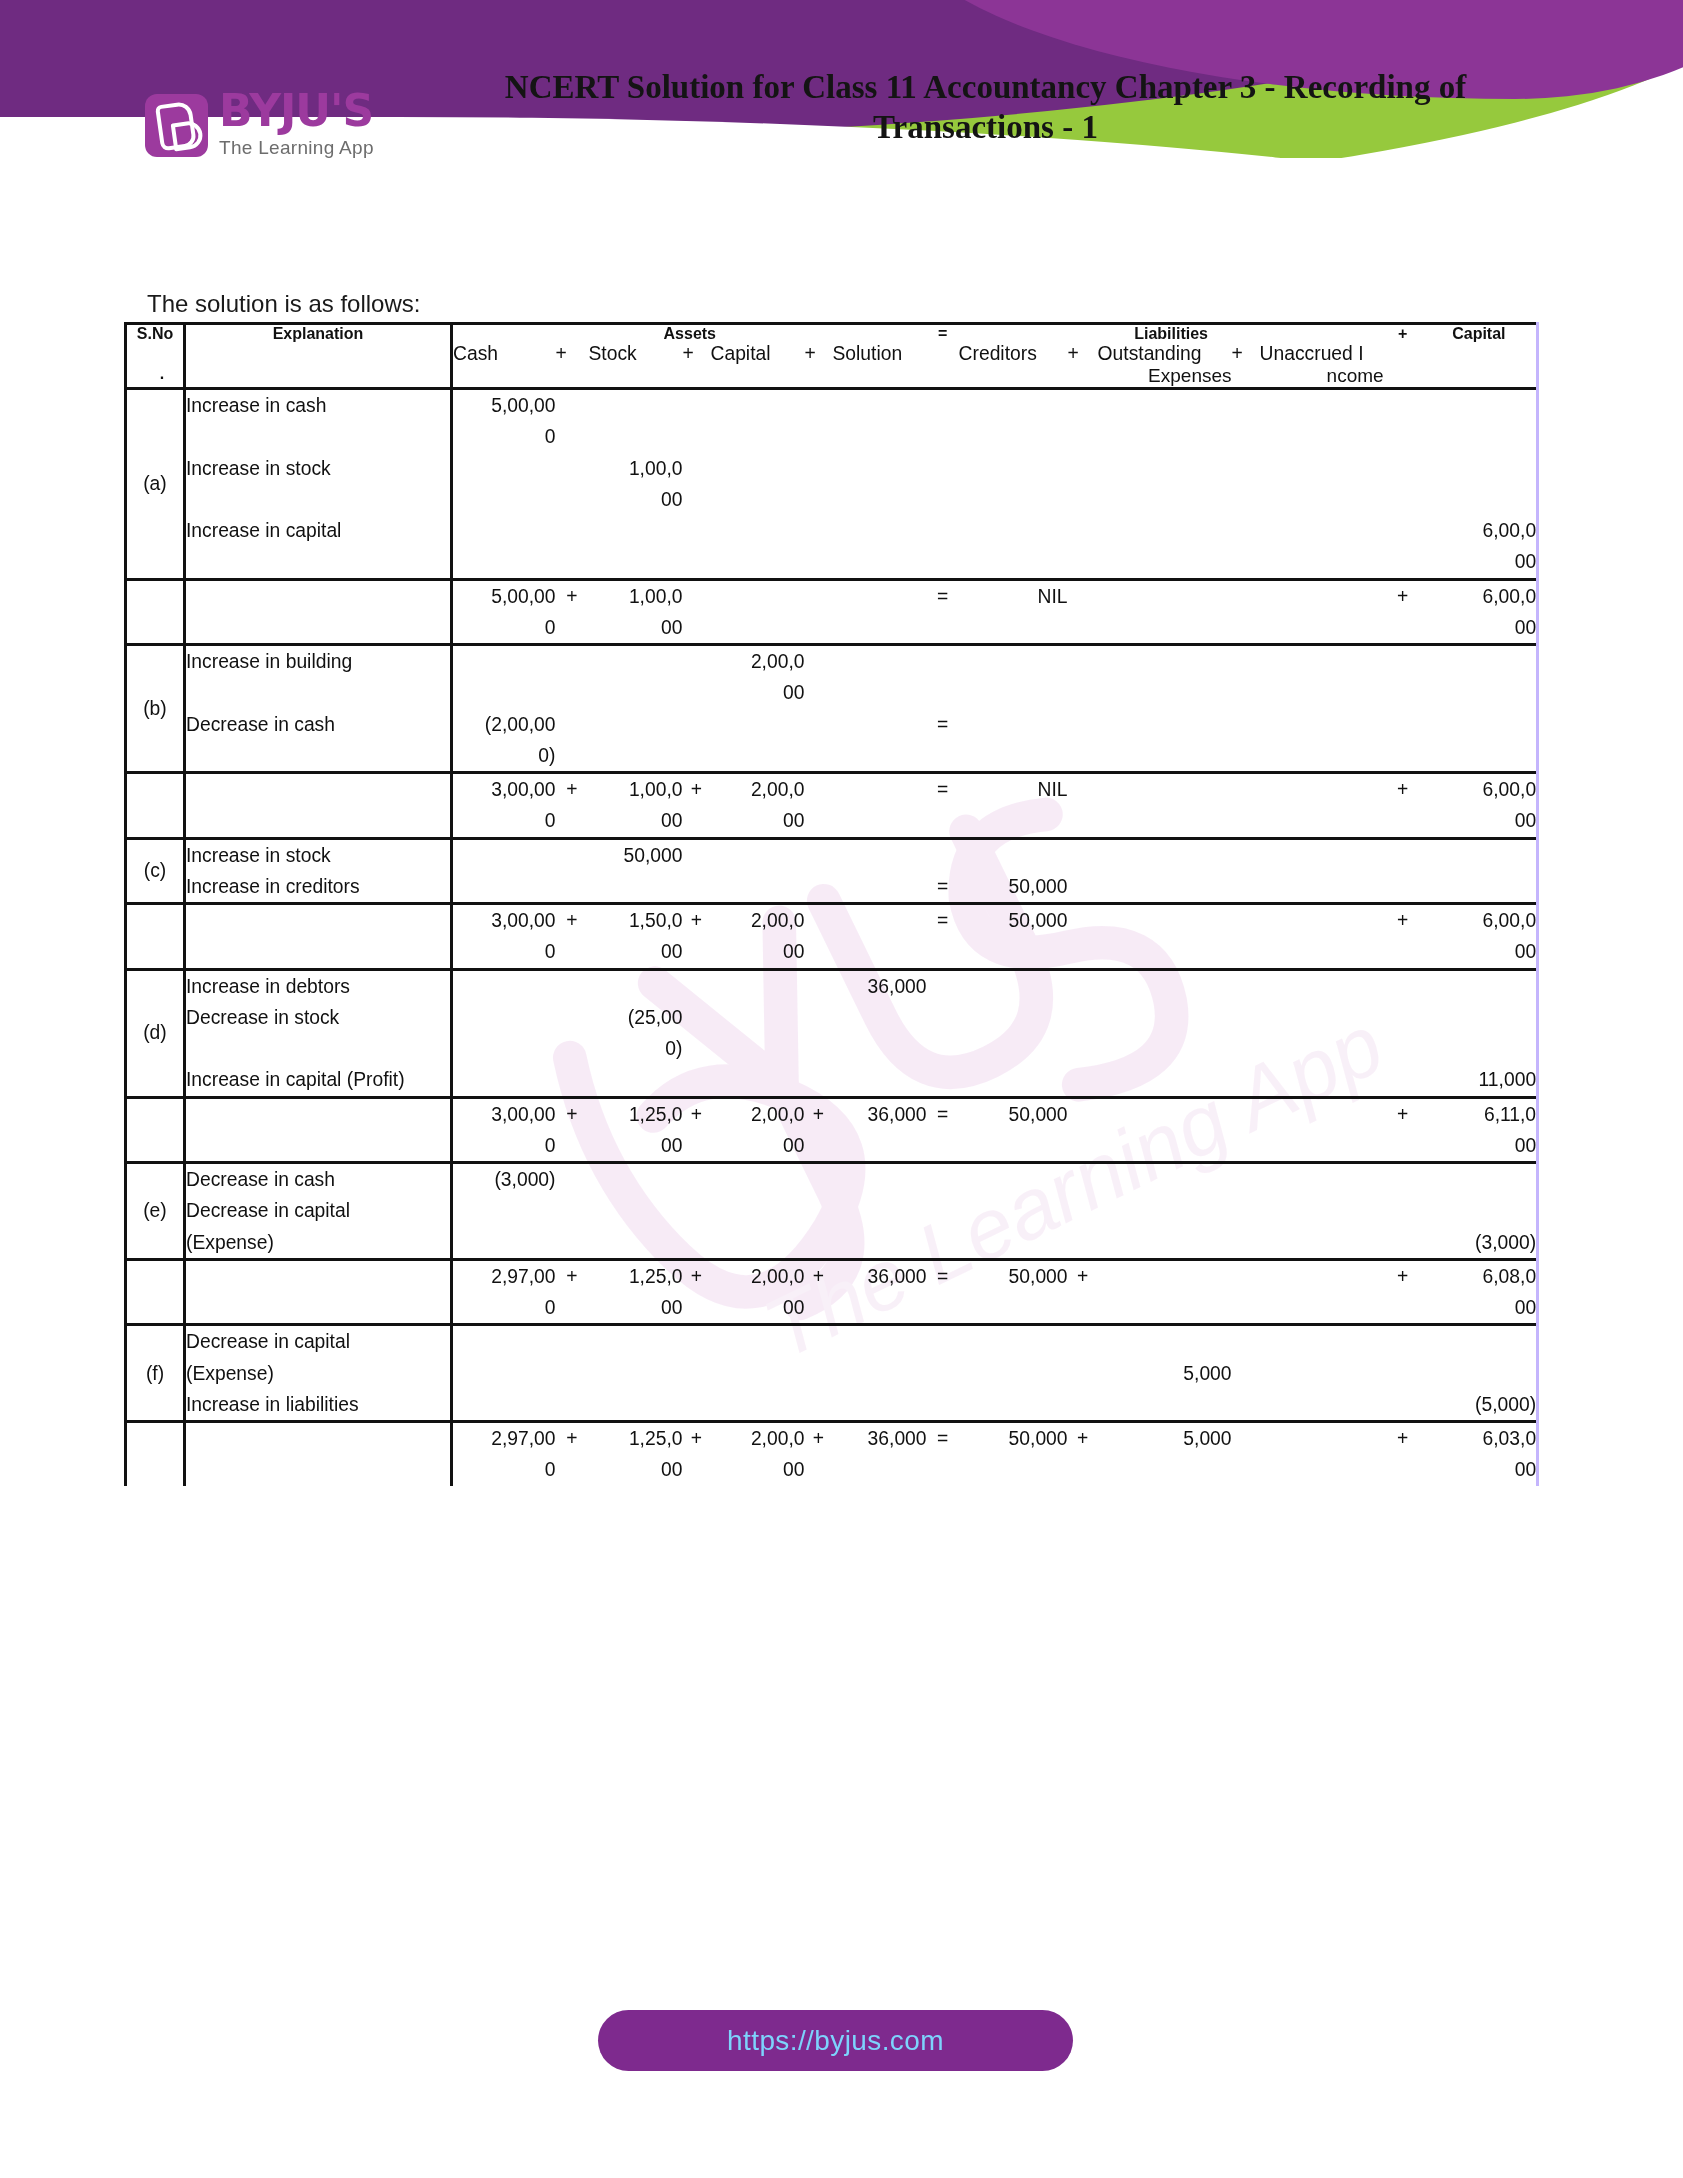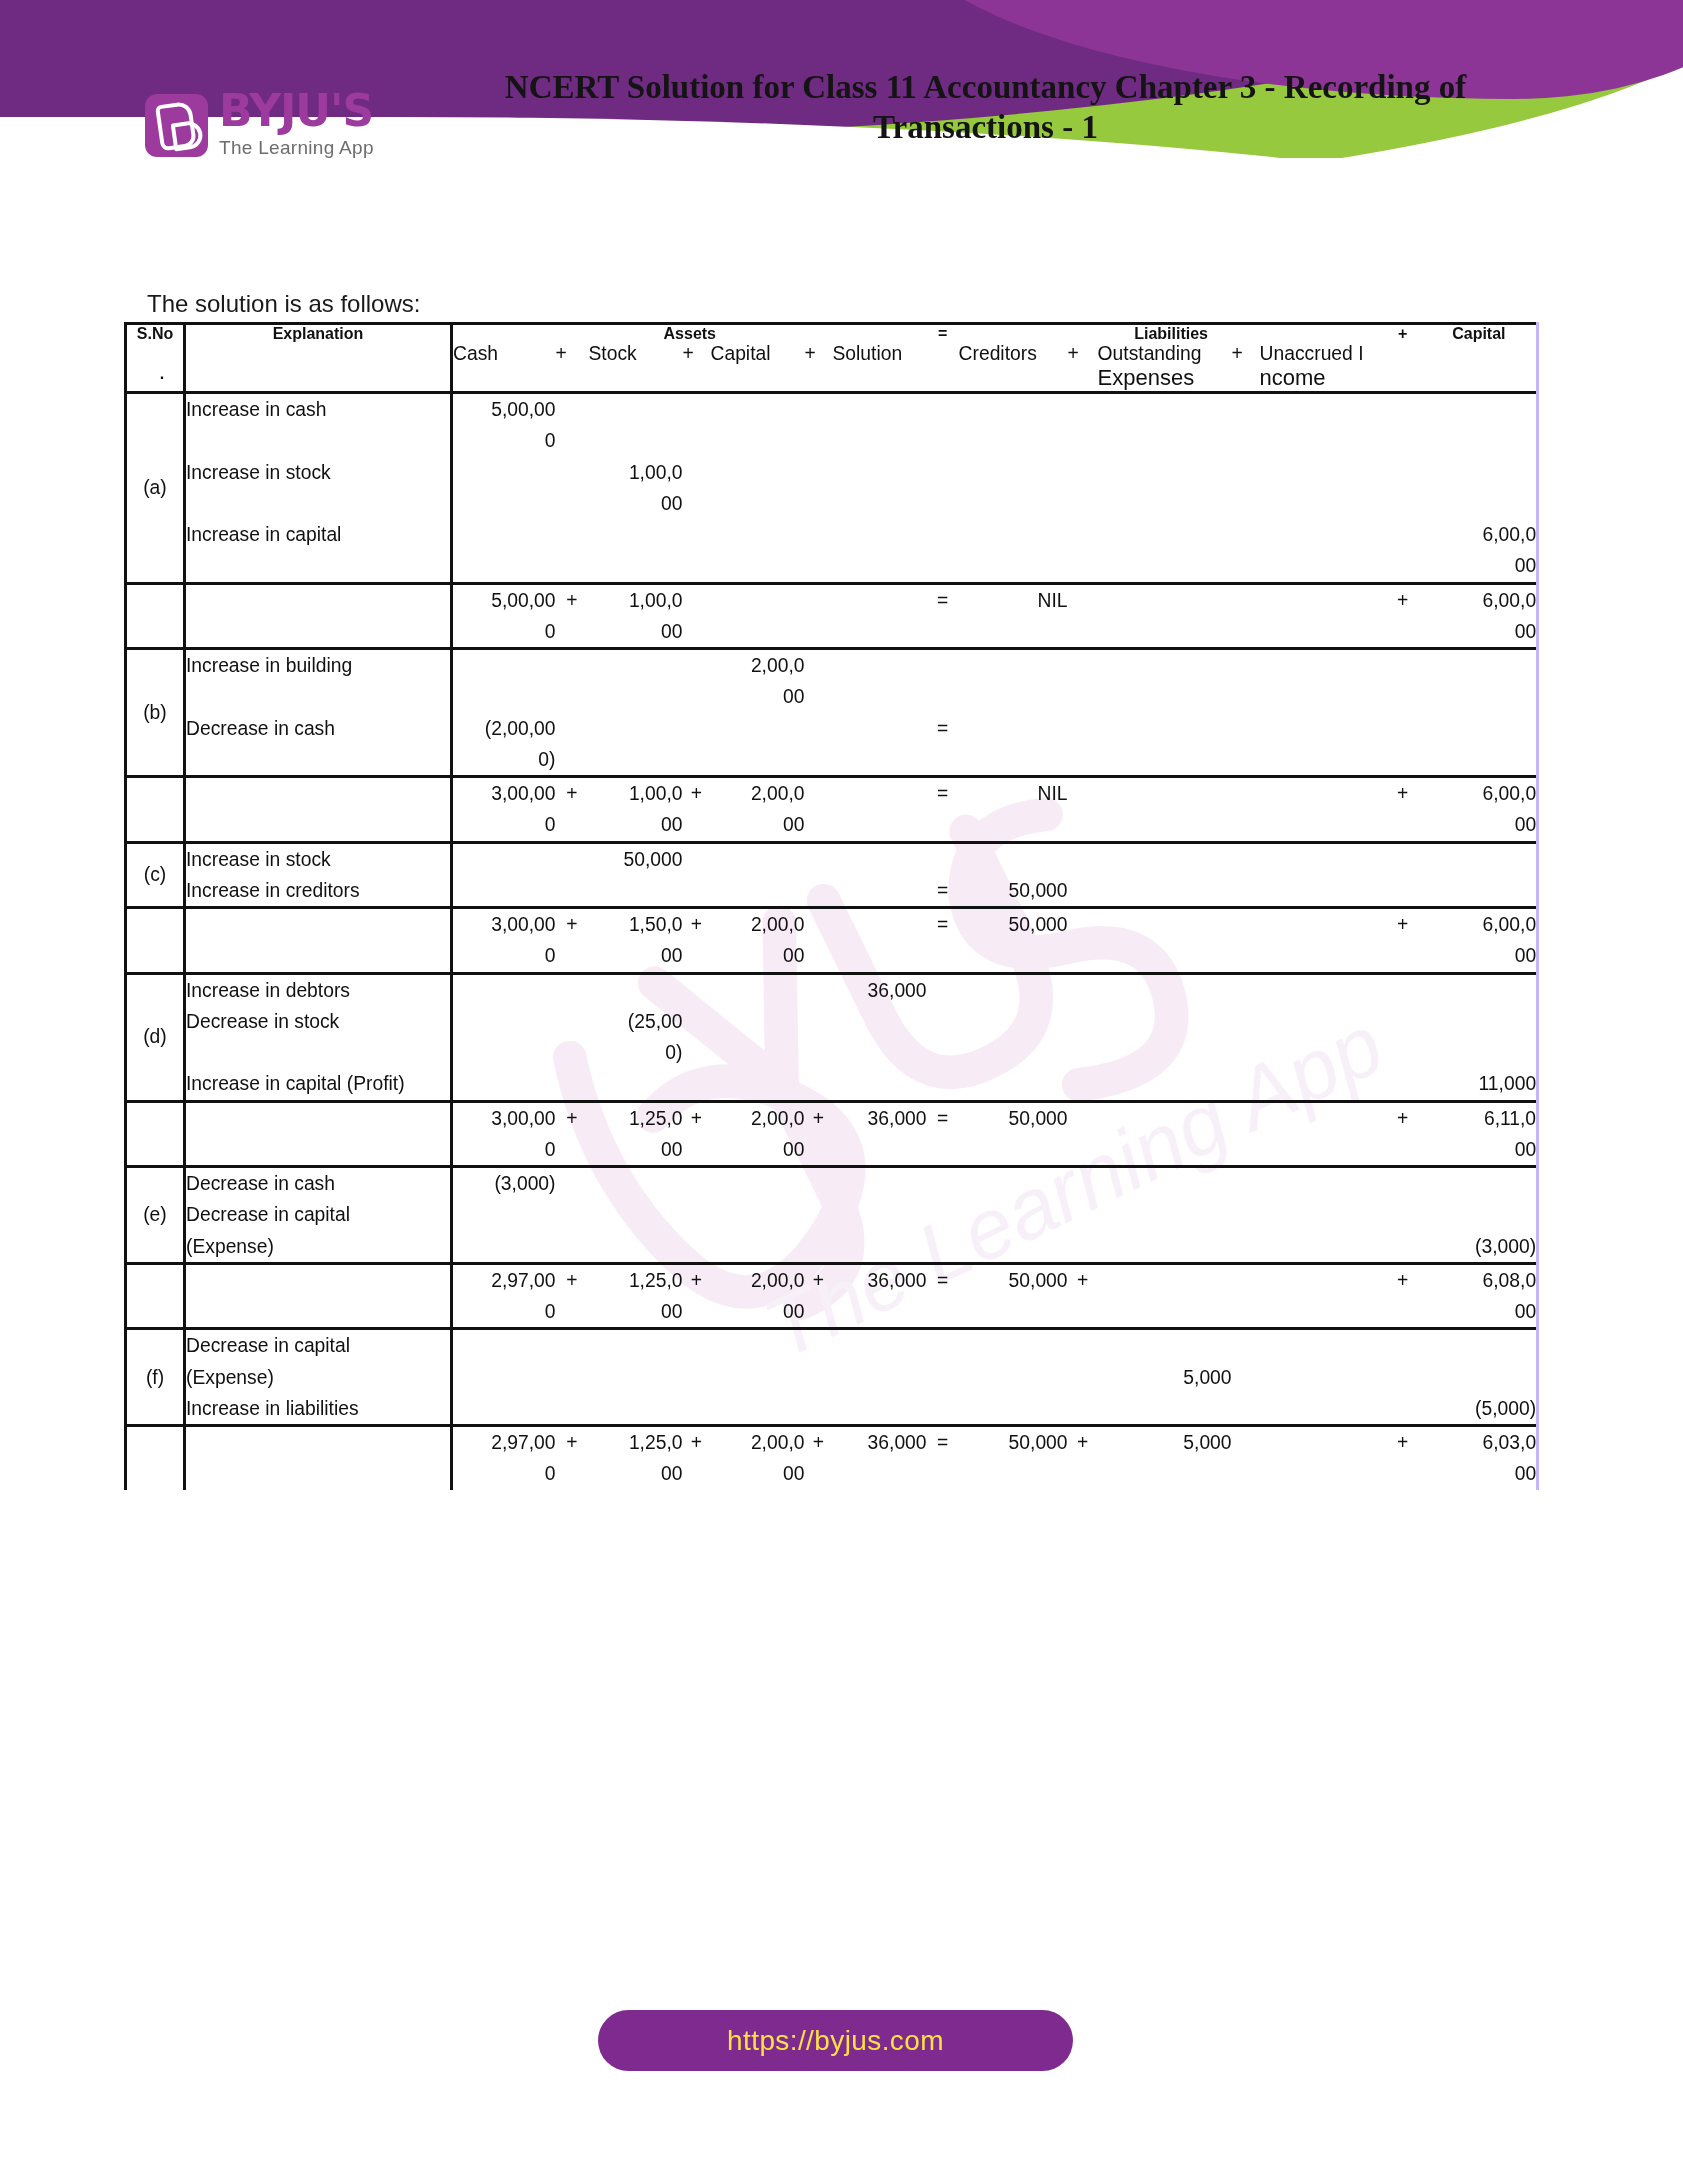--- a/index.html
+++ b/index.html
@@ -119,21 +119,21 @@
   .bt { border-top:3px solid #111; }
 
   
   .hrow-group td {
     font-weight:bold; font-size:16px; text-align:center;
     padding-top:16px; padding-bottom:2px;
   }
   .hrow-sub td {
     font-size:19.3px; text-align:left; padding-top:4px;
   }
-  .hrow-sub2 td { font-size:22px; text-align:left; padding-top:5px; padding-bottom:12px; }
+  .hrow-sub2 td { font-size:19px; text-align:right; padding-top:5px; padding-bottom:12px; }
 
   .sno-cell {
     font-weight:bold; font-size:20px; text-align:left;
     padding-left:4px; vertical-align:middle;
   }
   .sno-dot { display:block; padding-left:14px; margin-top:22px; font-weight:bold; }
 
   .expl-head {
     font-weight:bold; font-size:20px; text-align:center; vertical-align:middle;
   }
@@ -145,21 +145,21 @@
   .sn   { text-align:center; font-size:19.3px; }
   .op   { text-align:center; font-size:19.3px; }
   .blank-line { display:block; height:1.62em; }
 
   .rowsep td { border-top:3px solid #111; }
 
   
   .footer-pill {
     position:absolute; left:598px; top:2010px;
     width:475px; height:61px; border-radius:31px;
-    background:#7e2a8e; color:#fde047;
+    background:#7e2a8e; color:#7dd3fc;
     display:flex; align-items:center; justify-content:center;
     font-size:28px; letter-spacing:0.4px;
   }
 </style>
 </head>
 <body>
 
 <div class="hdr-band">
   <div class="hdr-green"></div>
   <div class="hdr-purple"></div>

